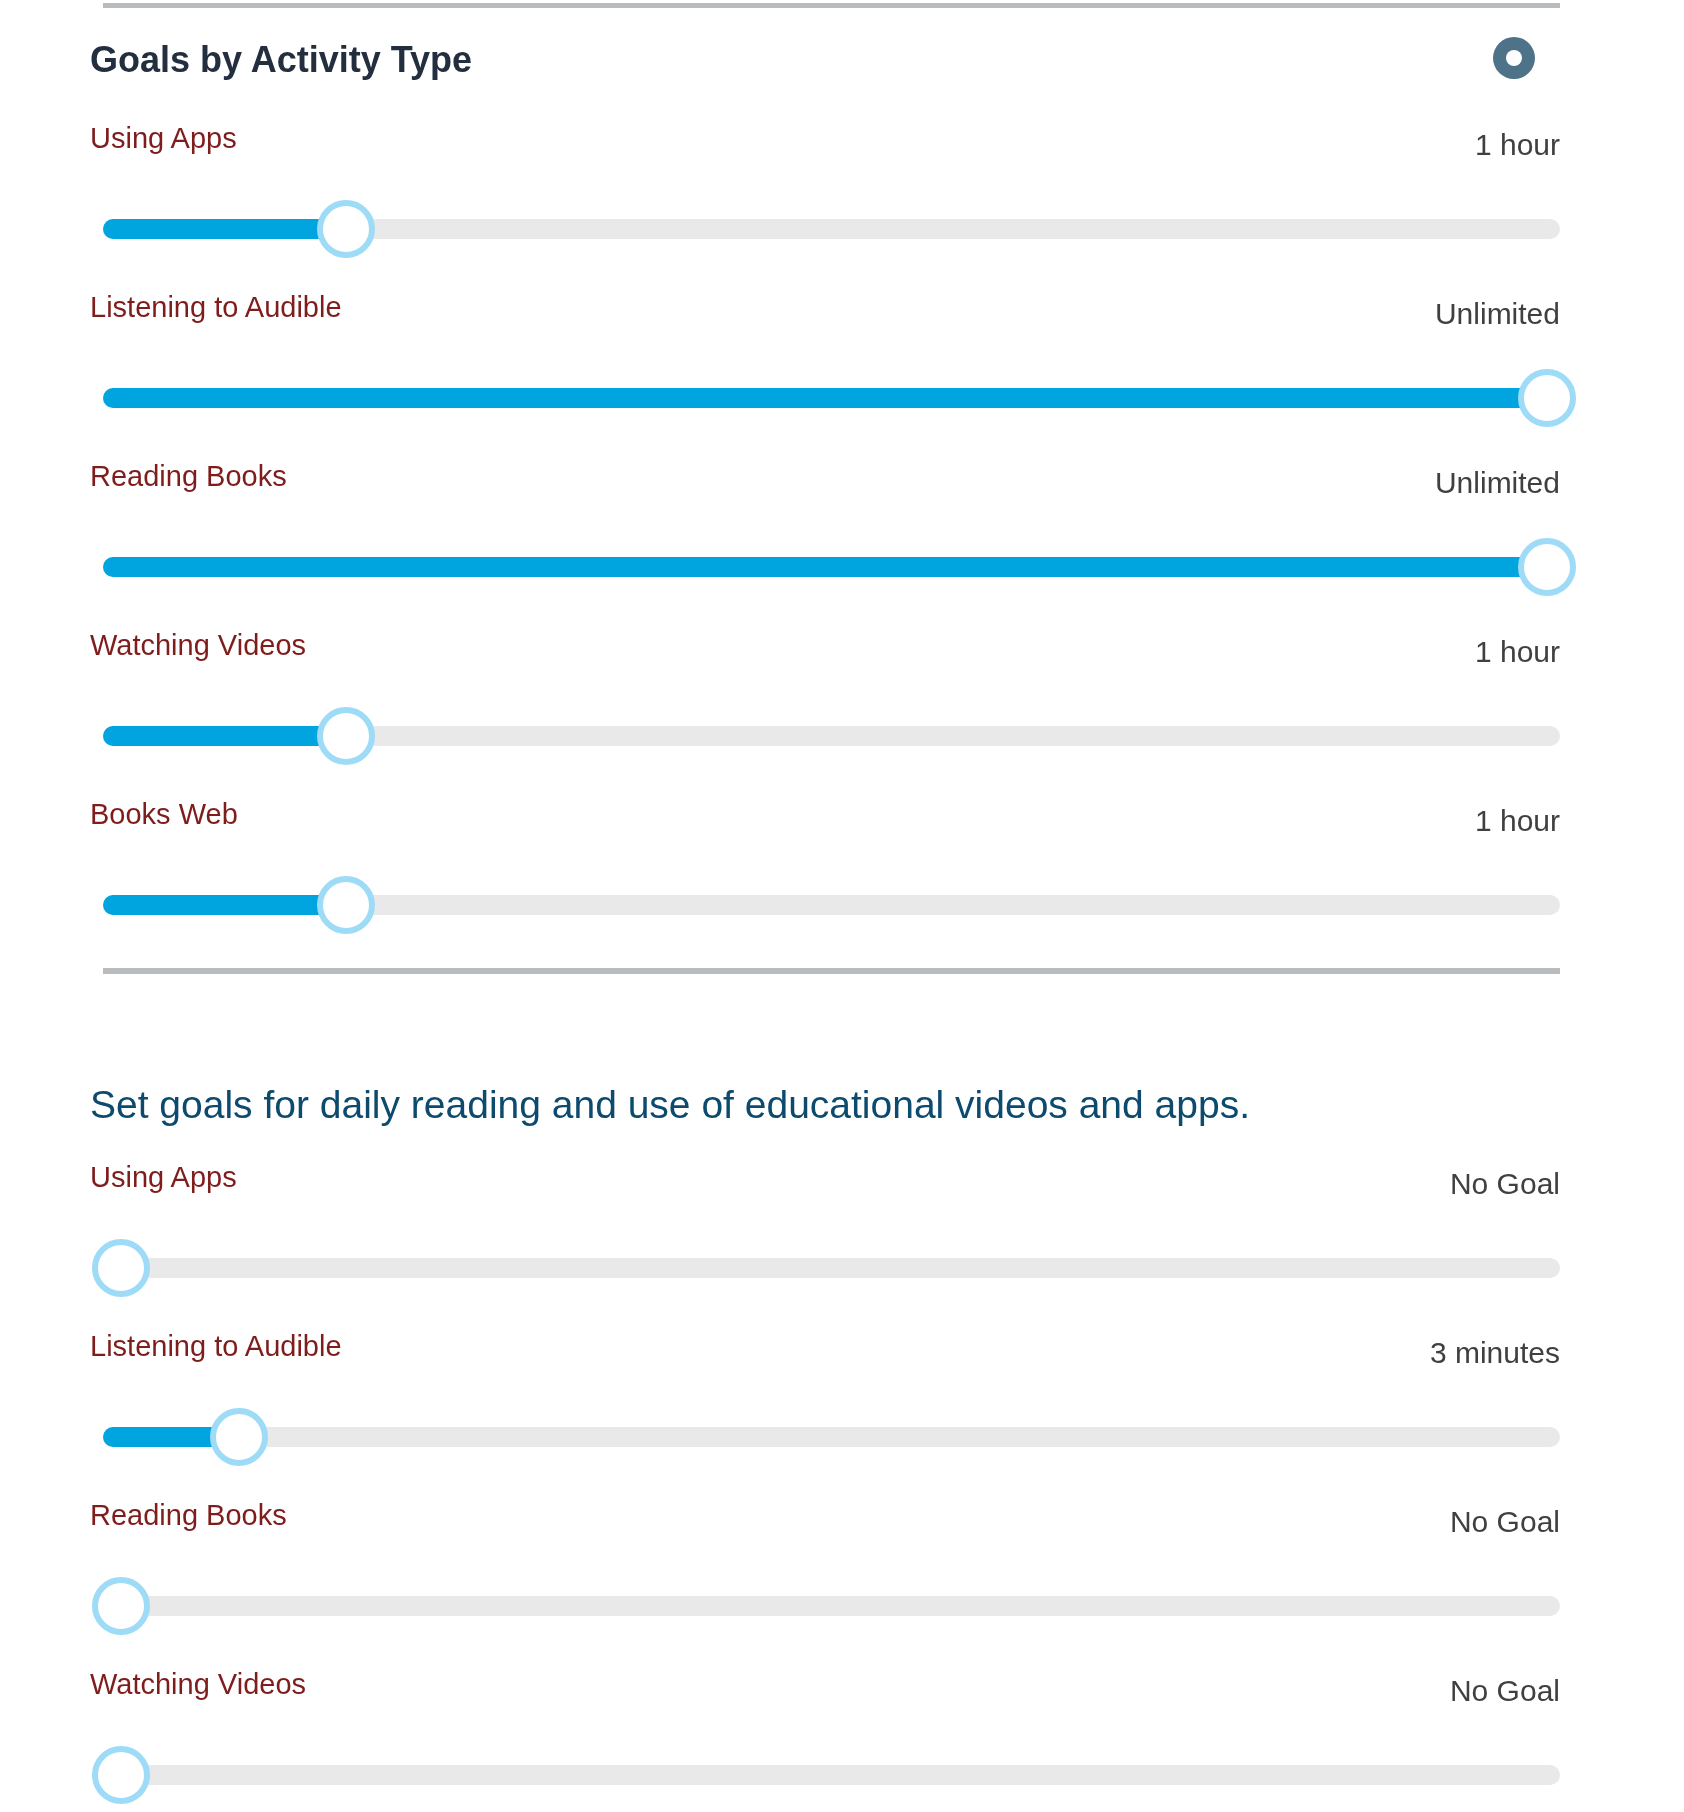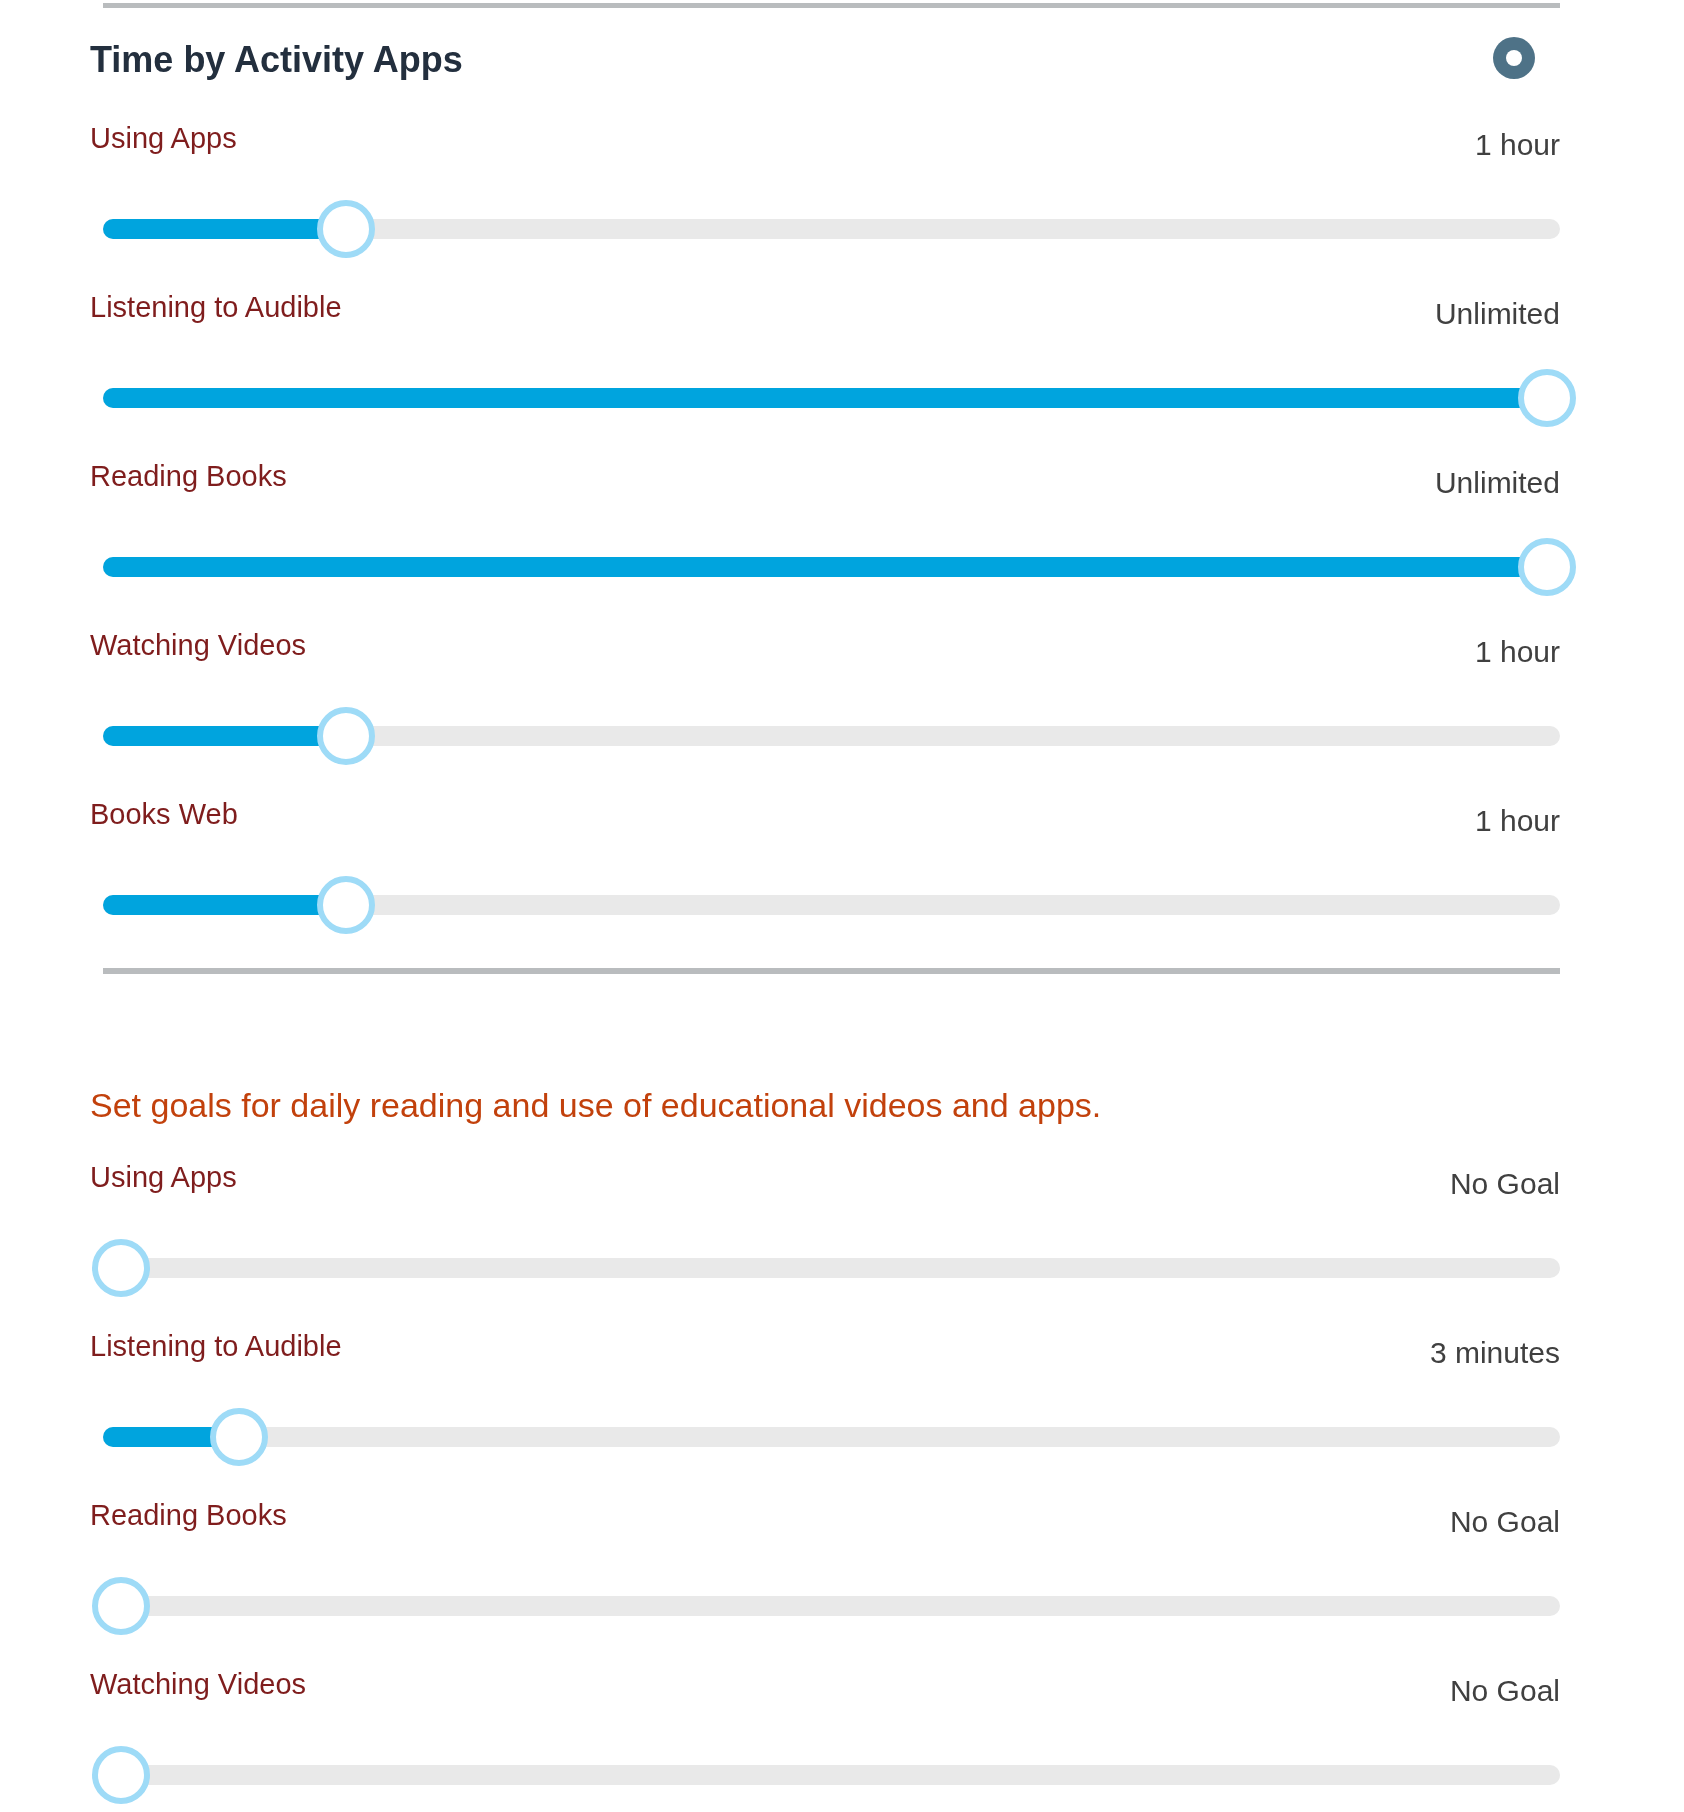--- a/index.html
+++ b/index.html
@@ -45,23 +45,23 @@
     top:13px;
     width:16px;
     height:16px;
     border-radius:50%;
     background:#ffffff;
   }
   .desc{
     position:absolute;
     left:90px;
     top:1086px;
-    font-size:34px;
+    font-size:39px;
     line-height:38px;
-    color:#c2410c;
+    color:#0c4a6e;
     white-space:nowrap;
   }
   .row{
     position:absolute;
     left:0;
     width:1684px;
     height:160px;
   }
   .row-label{
     position:absolute;
@@ -116,21 +116,21 @@
     box-sizing:content-box;
   }
 </style>
 </head>
 <body>
 
 <div class="page">
 
   <div class="hr top"></div>
 
-  <div class="section-title" style="top:38px;">Time by Activity Apps</div>
+  <div class="section-title" style="top:38px;">Goals by Activity Type</div>
   <div class="radio">
       <span class="hole"></span>
     </div>
 
   <div class="row" style="top:119px;">
     <div class="row-label">Using Apps</div>
     <div class="row-value">1 hour</div>
     <div class="slider">
       <div class="track"></div>
       <div class="fill" style="width: 243.308px;"></div>

